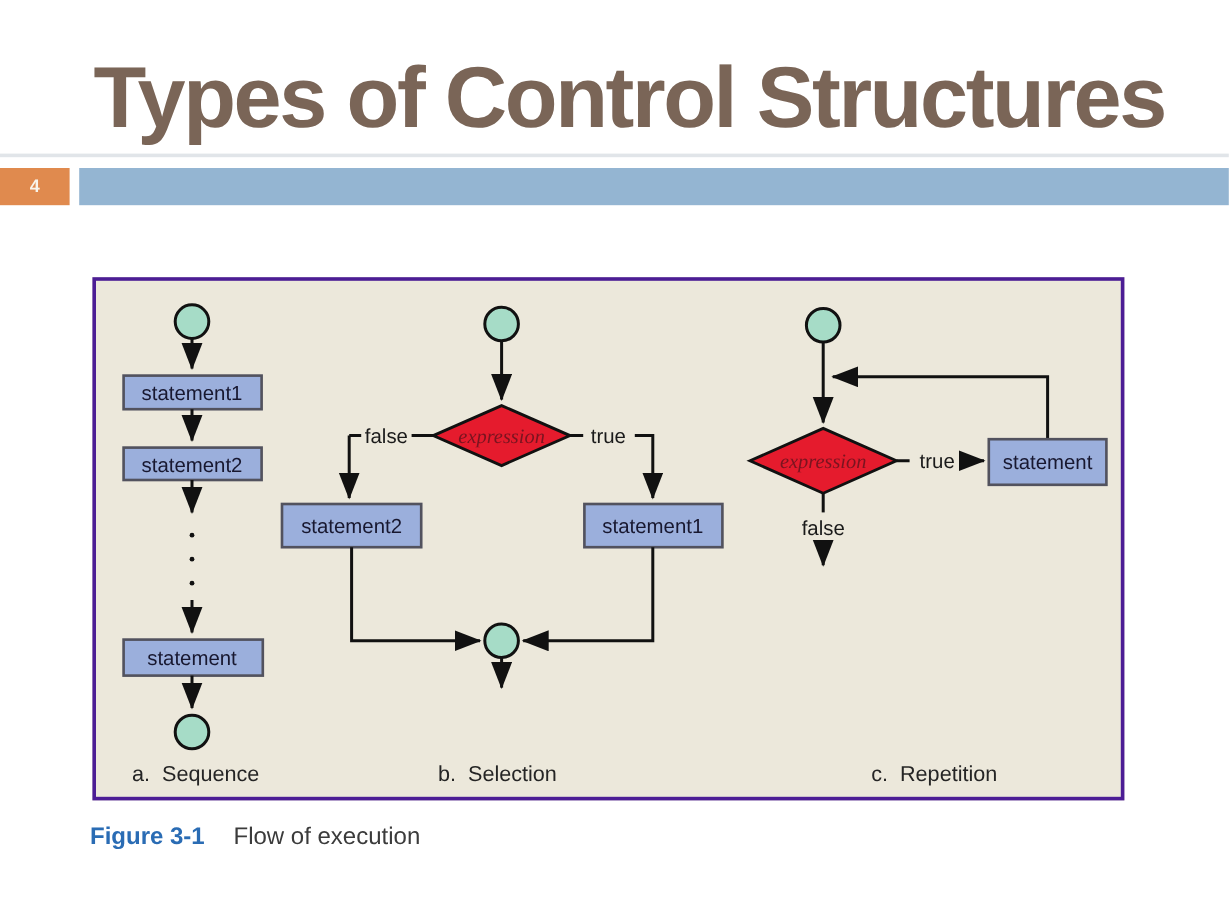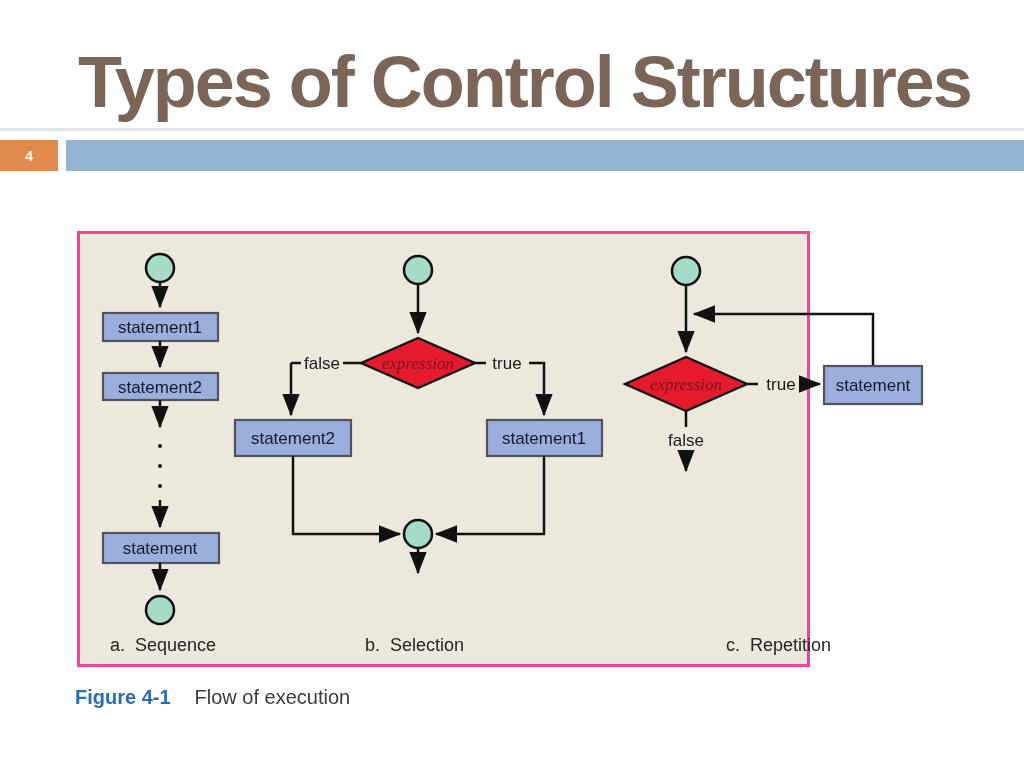--- a/index.html
+++ b/index.html
@@ -17,22 +17,22 @@
   }
   .page-badge{
     position:absolute;left:0;top:140px;width:58px;height:31px;background:#e08a4e;
     color:#f8f4ea;font-size:15px;font-weight:bold;
     display:flex;align-items:center;justify-content:center;
   }
   .accent-bar{
     position:absolute;left:66px;top:140px;width:958px;height:31px;background:#94b5d2;
   }
   .figure-panel{
-    position:absolute;left:77px;top:231px;width:733px;height:436px;
-    background:#ece8db;border:3px solid #ec4899;box-sizing:border-box;
+    position:absolute;left:77px;top:231px;width:860px;height:436px;
+    background:#ece8db;border:3px solid #4c1d95;box-sizing:border-box;
   }
   .figure-panel svg{display:block;}
   .flow-text{font-family:"Liberation Sans",sans-serif;font-size:17px;fill:#181830;}
   .branch-text{font-family:"Liberation Sans",sans-serif;font-size:17px;fill:#1a1a1a;}
   .cond-text{font-family:"Liberation Serif",serif;font-style:italic;font-size:17px;fill:#7a1420;}
   .diagram-label{font-family:"Liberation Sans",sans-serif;font-size:18px;fill:#252525;}
   .caption{
     position:absolute;left:75px;top:686px;font-size:20px;white-space:nowrap;
   }
   .caption-label{color:#2a6cb4;font-weight:bold;margin-right:24px;}
@@ -113,14 +113,14 @@
     </g>
     <text class="cond-text" x="606" y="156" text-anchor="middle">expression</text>
     <text class="branch-text" x="701" y="156" text-anchor="middle">true</text>
     <text class="branch-text" x="606" y="212" text-anchor="middle">false</text>
     <text class="flow-text" x="793" y="157" text-anchor="middle">statement</text>
     <text class="diagram-label" x="646" y="417">c.&nbsp; Repetition</text>
   </svg>
 </div>
 
 <div class="caption">
-  <span class="caption-label">Figure 4-1</span><span class="caption-text">Flow of execution</span>
+  <span class="caption-label">Figure 3-1</span><span class="caption-text">Flow of execution</span>
 </div>
 
 </body></html>

